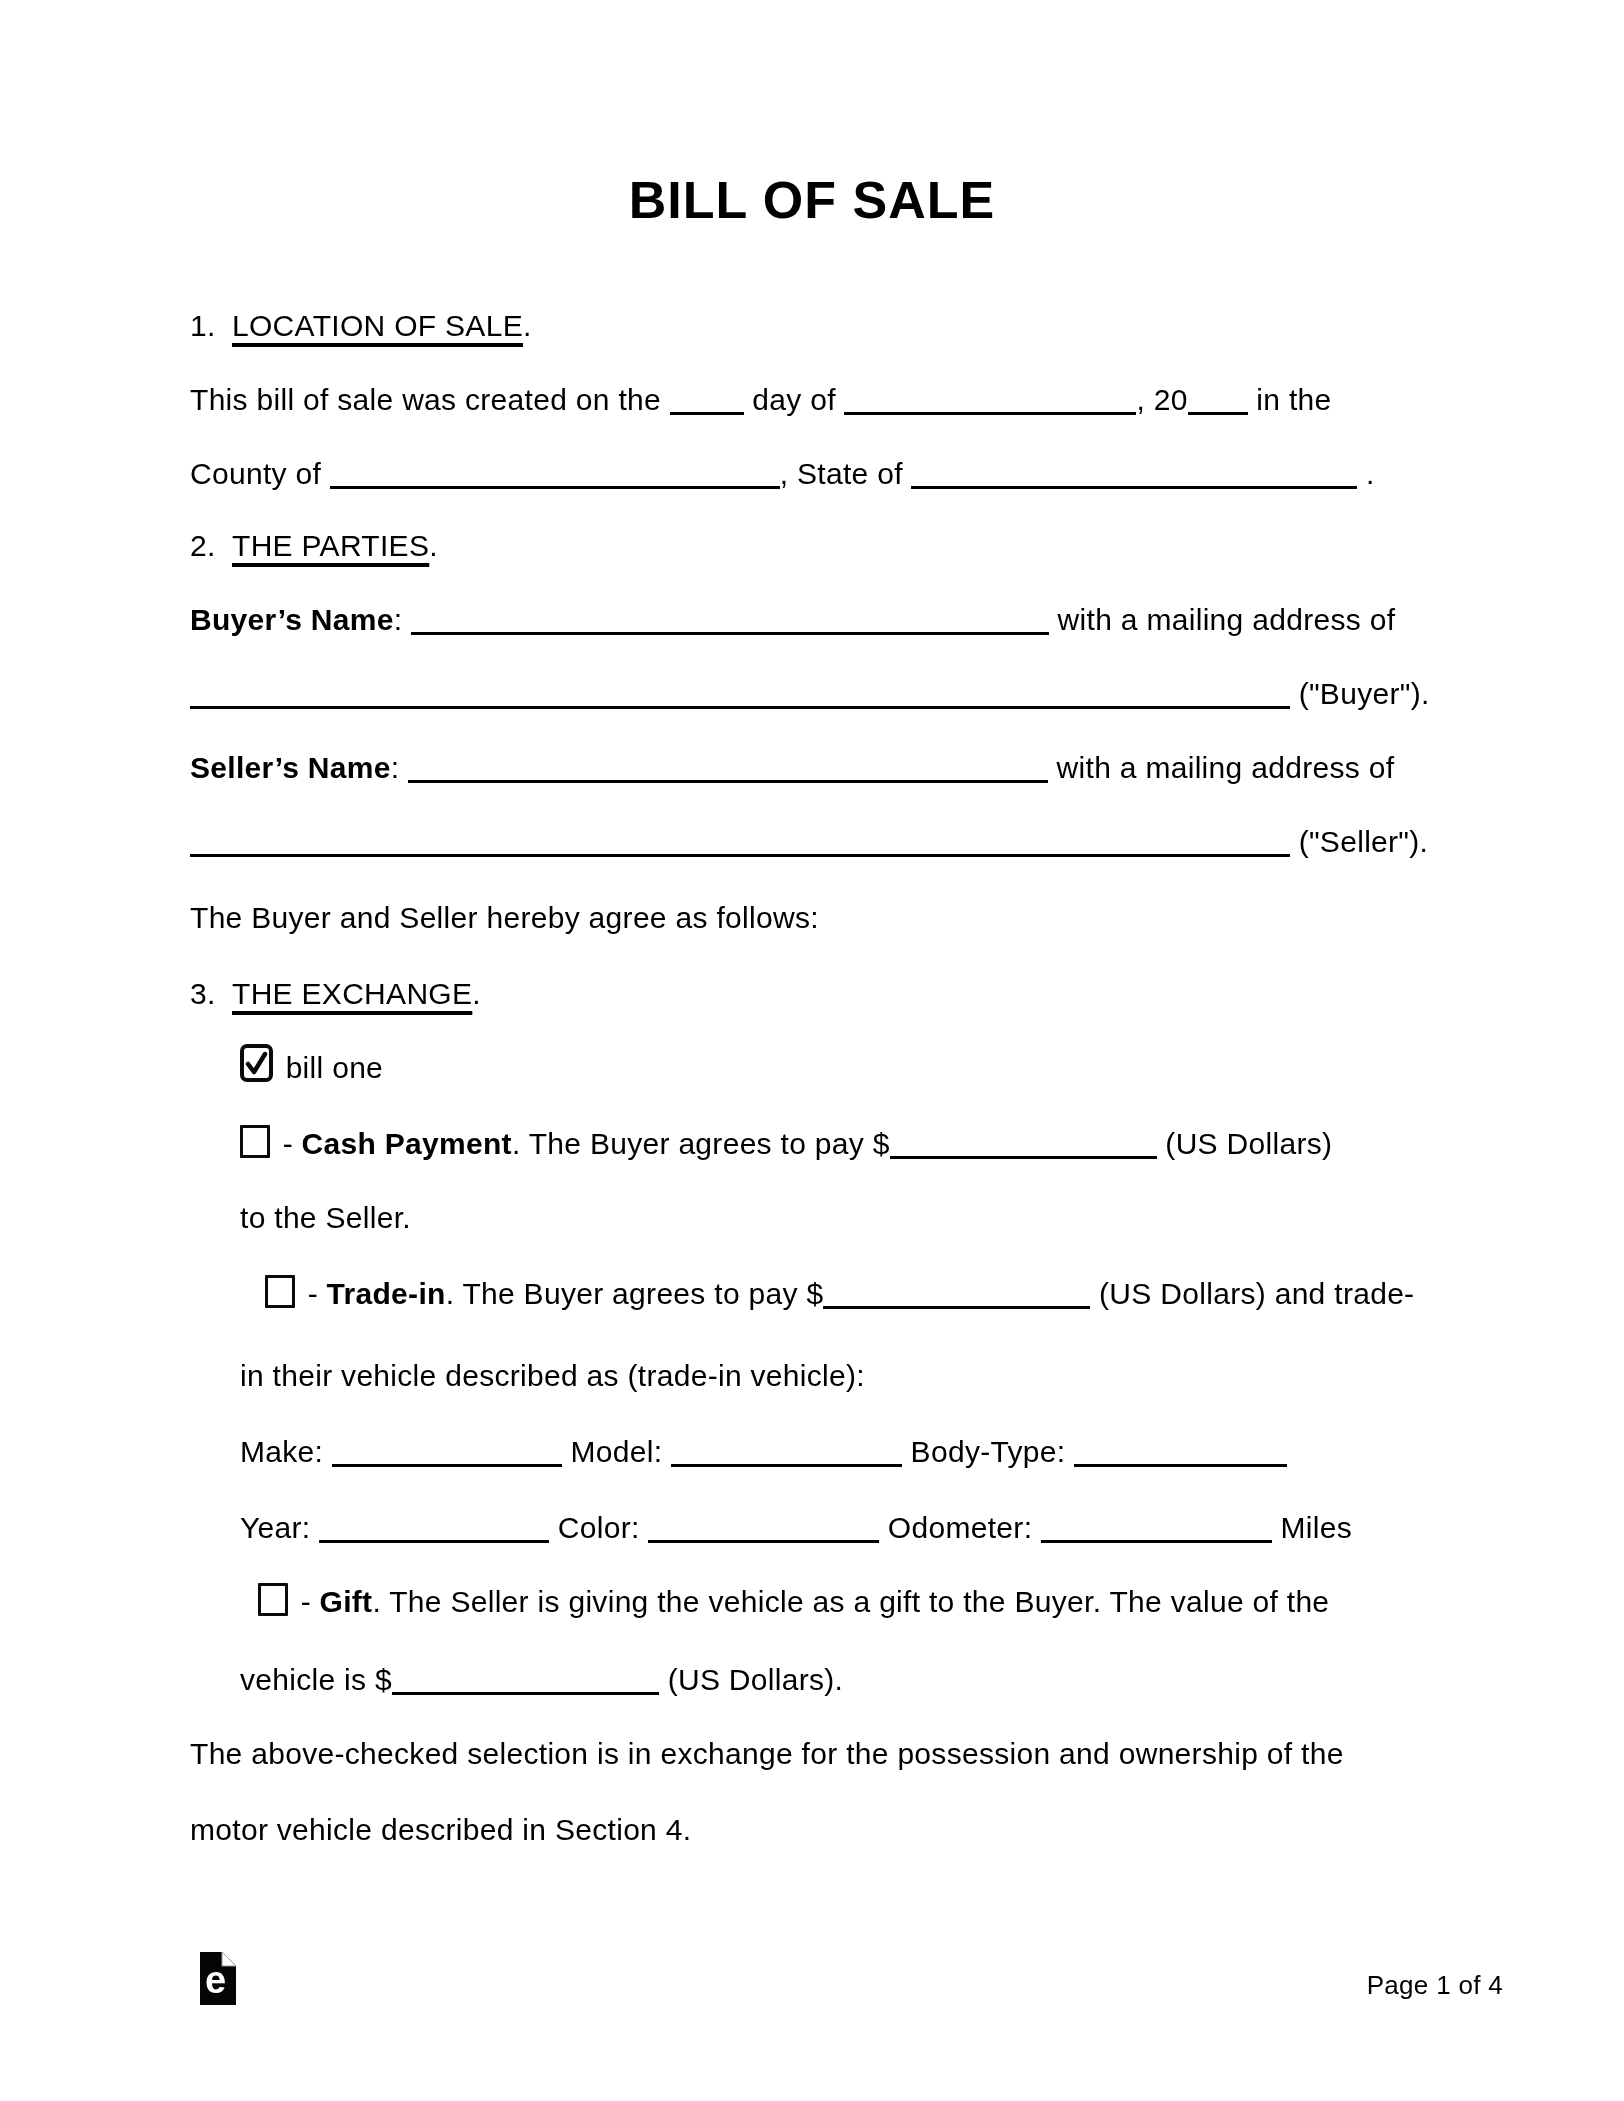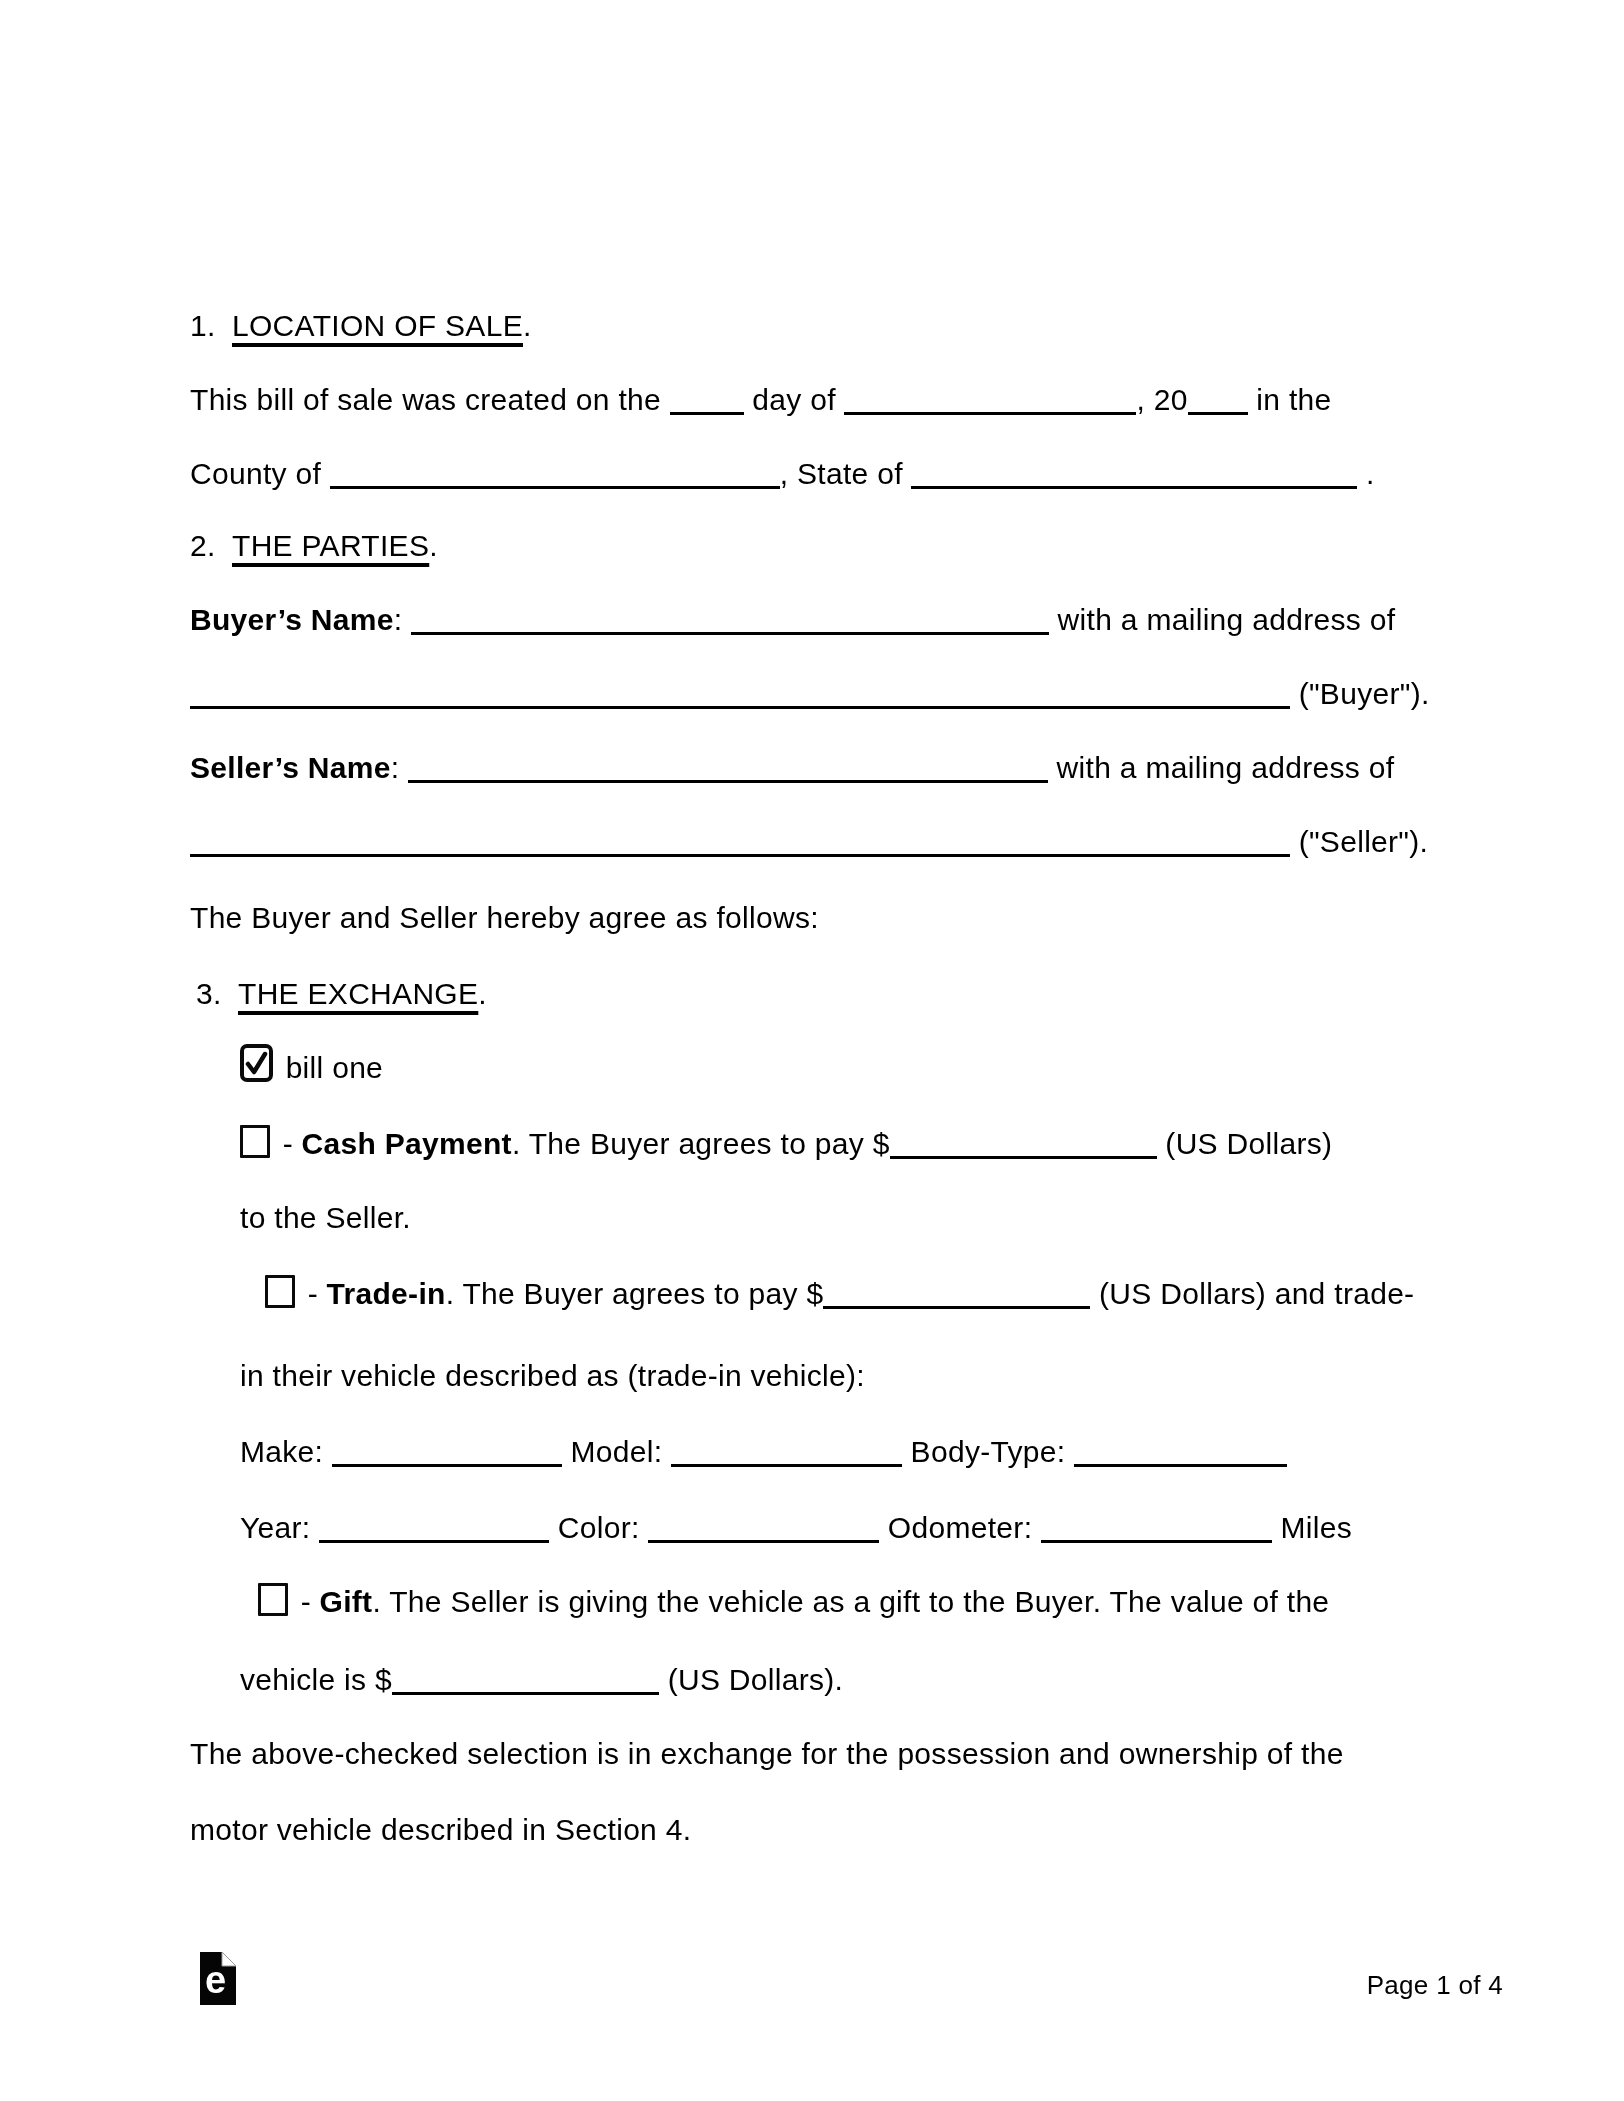--- a/index.html
+++ b/index.html
@@ -63,32 +63,33 @@
     position:absolute;
     right:121px; top:1970px;
     font-size:26px;
     letter-spacing:0.3px;
   }
 </style>
 </head>
 <body>
 
 <div class="page">
+  <div class="doc-title">BILL OF SALE</div>
 
   <div id="lines">
       <div class="line heading" style="top: 288px; left: 190px;"><span class="sec-num">1.</span><span class="sec-title">LOCATION OF SALE</span><span>.</span></div>
       <div class="line" style="top: 362px; left: 190px;"><span>This bill of sale was created on the </span><span class="blank" style="width: 74px;"></span><span> day of </span><span class="blank" style="width: 292px;"></span><span>, 20</span><span class="blank" style="width: 60px;"></span><span> in the</span></div>
       <div class="line" style="top: 436px; left: 190px;"><span>County of </span><span class="blank" style="width: 450px;"></span><span>, State of </span><span class="blank" style="width: 446px;"></span><span> .</span></div>
       <div class="line heading" style="top: 508px; left: 190px;"><span class="sec-num">2.</span><span class="sec-title">THE PARTIES</span><span>.</span></div>
       <div class="line" style="top: 582px; left: 190px;"><b>Buyer’s Name</b><span>: </span><span class="blank" style="width: 638px;"></span><span> with a mailing address of</span></div>
       <div class="line" style="top: 656px; left: 190px;"><span class="blank" style="width: 1100px;"></span><span> ("Buyer").</span></div>
       <div class="line" style="top: 730px; left: 190px;"><b>Seller’s Name</b><span>: </span><span class="blank" style="width: 640px;"></span><span> with a mailing address of</span></div>
       <div class="line" style="top: 804px; left: 190px;"><span class="blank" style="width: 1100px;"></span><span> ("Seller").</span></div>
       <div class="line" style="top: 880px; left: 190px;"><span>The Buyer and Seller hereby agree as follows:</span></div>
-      <div class="line heading" style="top: 956px; left: 190px; margin-left: 6px;"><span class="sec-num">3.</span><span class="sec-title">THE EXCHANGE</span><span>.</span></div>
+      <div class="line heading" style="top: 956px; left: 190px;"><span class="sec-num">3.</span><span class="sec-title">THE EXCHANGE</span><span>.</span></div>
       <div class="line" style="top: 1030px; left: 240px;"><span class="cb checked"><svg width="25" height="30" viewBox="0 0 25 30" xmlns="http://www.w3.org/2000/svg">
             <path d="M4 16 L10 24 L21 6" fill="none" stroke="#0a0a0a" stroke-width="4.5" stroke-linecap="round" stroke-linejoin="round"></path>
           </svg></span><span> bill one</span></div>
       <div class="line" style="top: 1106px; left: 240px;"><span class="cb empty"></span><span> - </span><b>Cash Payment</b><span>. The Buyer agrees to pay $</span><span class="blank" style="width: 267px;"></span><span> (US Dollars)</span></div>
       <div class="line" style="top: 1180px; left: 240px;"><span>to the Seller.</span></div>
       <div class="line" style="top: 1256px; left: 240px; padding-left: 25px;"><span class="cb empty"></span><span> - </span><b>Trade-in</b><span>. The Buyer agrees to pay $</span><span class="blank" style="width: 267px;"></span><span> (US Dollars) and trade-</span></div>
       <div class="line" style="top: 1338px; left: 240px;"><span>in their vehicle described as (trade-in vehicle):</span></div>
       <div class="line" style="top: 1414px; left: 240px;"><span>Make: </span><span class="blank" style="width: 230px;"></span><span> Model: </span><span class="blank" style="width: 231px;"></span><span> Body-Type: </span><span class="blank" style="width: 213px;"></span></div>
       <div class="line" style="top: 1490px; left: 240px;"><span>Year: </span><span class="blank" style="width: 230px;"></span><span> Color: </span><span class="blank" style="width: 231px;"></span><span> Odometer: </span><span class="blank" style="width: 231px;"></span><span> Miles</span></div>
       <div class="line" style="top: 1564px; left: 240px; padding-left: 18px;"><span class="cb empty"></span><span> - </span><b>Gift</b><span>. The Seller is giving the vehicle as a gift to the Buyer. The value of the</span></div>

